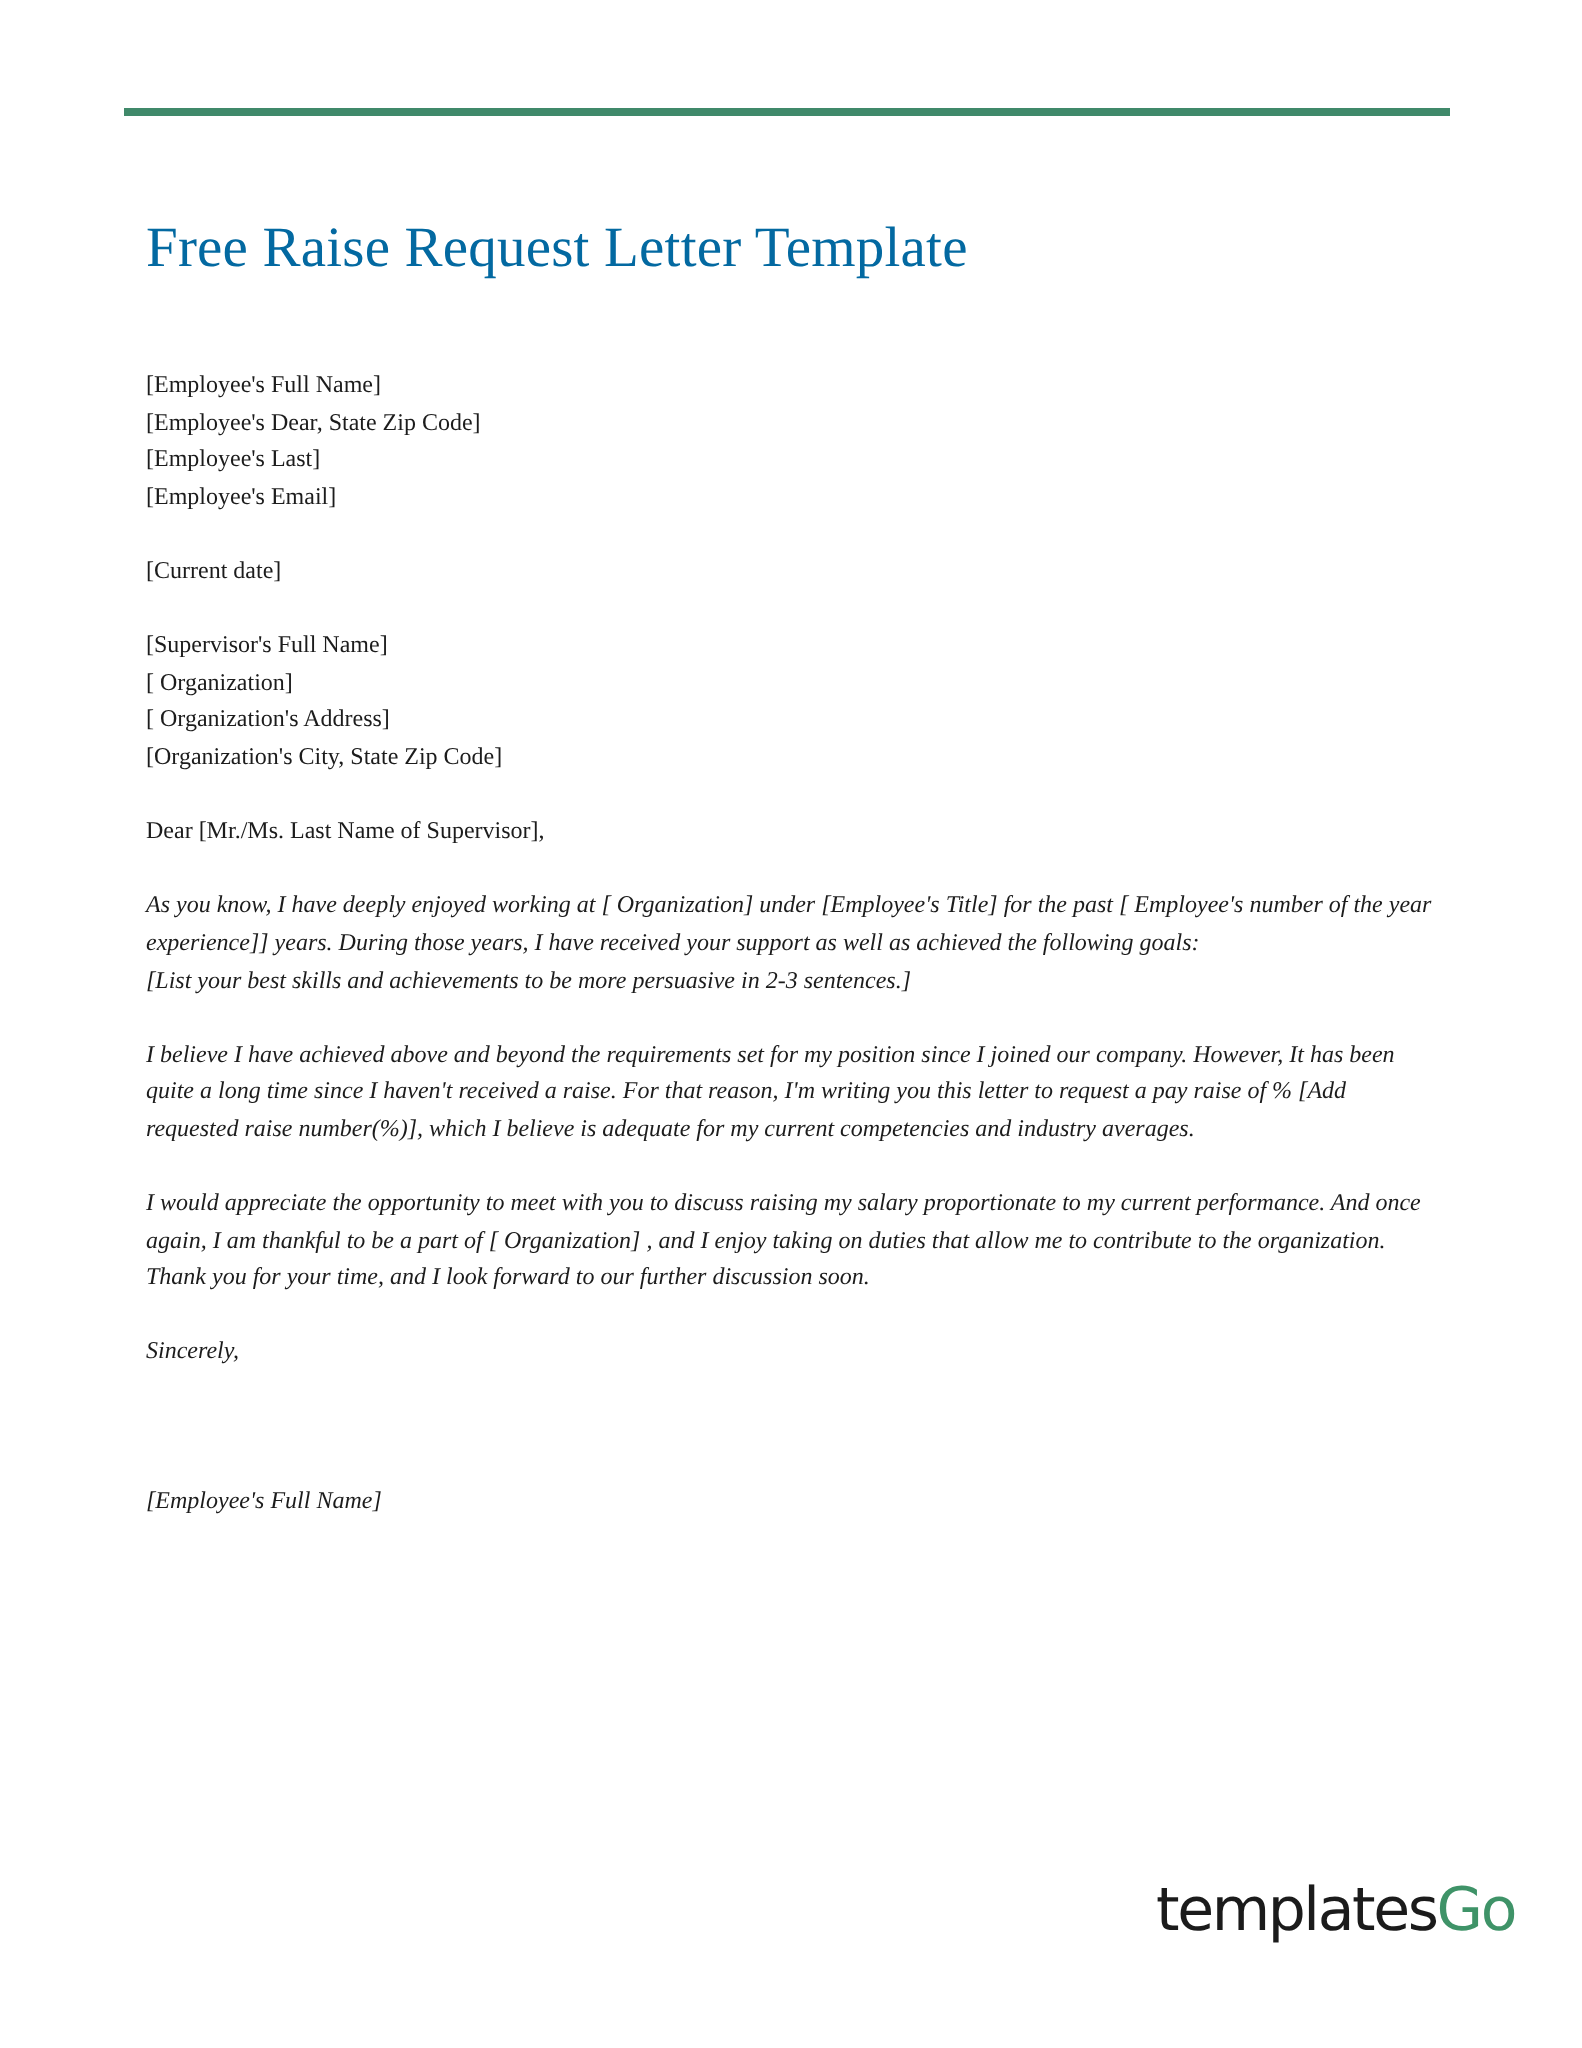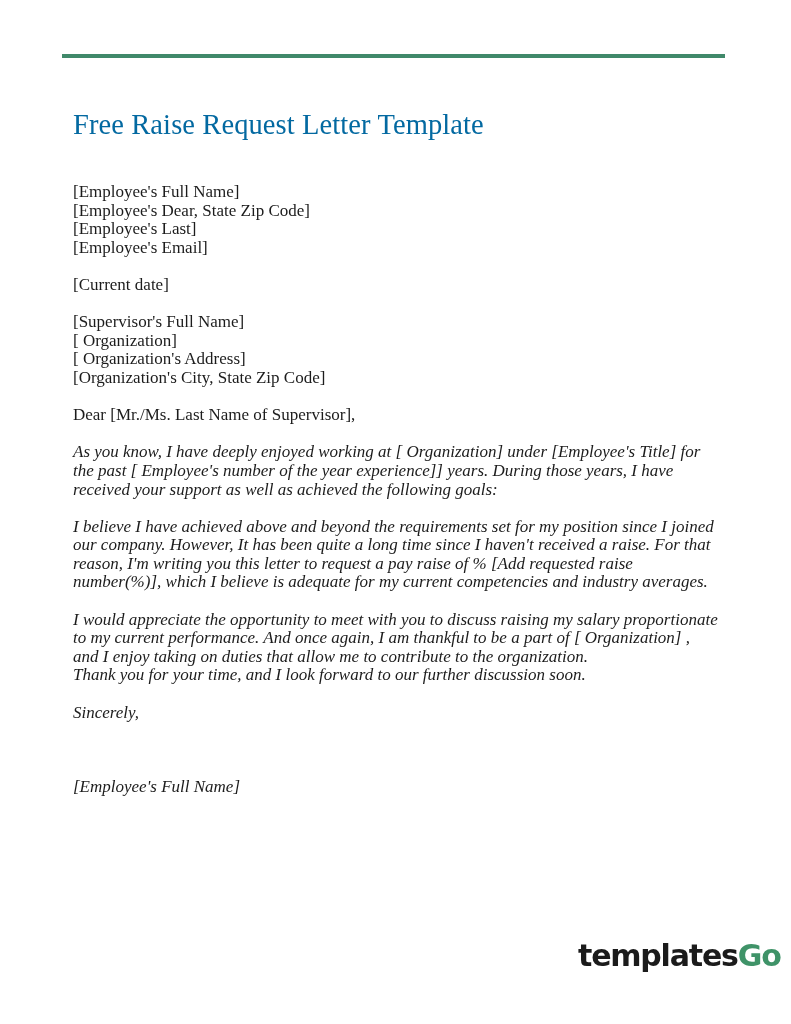--- a/index.html
+++ b/index.html
@@ -46,21 +46,21 @@
     color: #0369a1;
     white-space: nowrap;
   }
 
   
   .letter {
     position: absolute;
     left: 73px;
     top: 183px;
     width: 645px;
-    font-size: 17px;
+    font-size: 12px;
     line-height: 18.6px;
     color: #1c1c1c;
   }
 
   .block {
     margin: 0;
   }
   .block .line {
     display: block;
     white-space: pre-wrap;
@@ -77,21 +77,21 @@
 
   .salutation { margin: 0; }
 
   
   .logo {
     position: absolute;
     left: 578px;
     top: 940px;
     font-family: "DejaVu Sans", "Liberation Sans", sans-serif;
     font-size: 30px;
-    font-weight: 700;
+    font-weight: 400;
     letter-spacing: -1.2px;
     line-height: 32px;
     white-space: nowrap;
   }
   .logo .logo-templates { color: #1b1b1b; }
   .logo .logo-go { color: #3f9368; }
 </style>
 </head>
 <body>
 
@@ -125,20 +125,21 @@
       <span class="line">[Organization's City, State Zip Code]</span>
     </div>
 
     <div class="gap-sm"></div>
 
     <p class="salutation">Dear [Mr./Ms. Last Name of Supervisor],</p>
 
     <div class="gap-sm"></div>
 
     <p class="para">As you know, I have deeply enjoyed working at [ Organization] under [Employee's Title] for the past [ Employee's number of the year experience]] years. During those years, I have received your support as well as achieved the following goals:</p>
+    <p class="para">[List your best skills and achievements to be more persuasive in 2-3 sentences.]</p>
 
     <div class="gap-md"></div>
 
     <p class="para">I believe I have achieved above and beyond the requirements set for my position since I joined our company. However, It has been quite a long time since I haven't received a raise. For that reason, I'm writing you this letter to request a pay raise of % [Add requested raise number(%)], which I believe is adequate for my current competencies and industry averages.</p>
 
     <div class="gap-md"></div>
 
     <p class="para">I would appreciate the opportunity to meet with you to discuss raising my salary proportionate to my current performance. And once again, I am thankful to be a part of [ Organization] , and I enjoy taking on duties that allow me to contribute to the organization.</p>
     <p class="para">Thank you for your time, and I look forward to our further discussion soon.</p>
 

